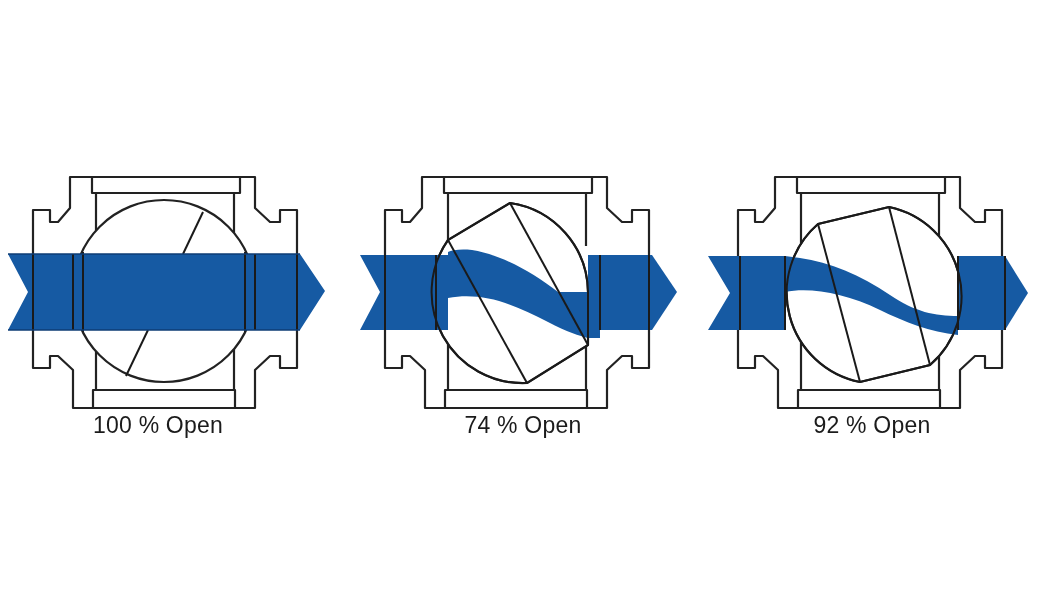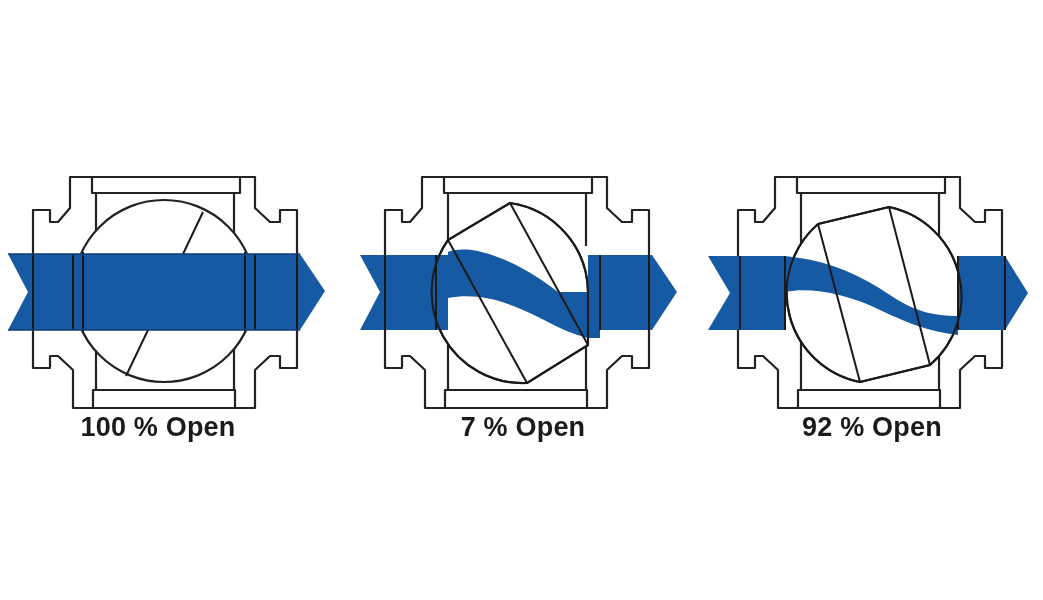--- a/index.html
+++ b/index.html
@@ -4,22 +4,22 @@
   <style>
     html, body { margin: 0; padding: 0; background: #ffffff; }
     body { width: 1043px; height: 600px; overflow: hidden; position: relative; }
     #stage { position: absolute; left: 0; top: 0; width: 1043px; height: 600px; }
     .outline { fill: none; stroke: #222; stroke-width: 2.2; stroke-linejoin: round; }
     .outline-w { fill: #ffffff; stroke: #222; stroke-width: 2.2; stroke-linejoin: round; }
     .flow { fill: #165aa3; }
     .thin { fill: none; stroke: #1a1a1a; stroke-width: 2; }
     .label {
       position: absolute; top: 412px; width: 300px; text-align: center;
-      font-family: "Liberation Sans", sans-serif; font-weight: bold;
-      font-size: 27px; color: #1b1b1b; letter-spacing: 0.2px;
+      font-family: "Liberation Sans", sans-serif; font-weight: normal;
+      font-size: 23px; color: #1b1b1b; letter-spacing: 0.2px;
     }
   </style>
 </head>
 <body>
 
 <svg id="stage" viewBox="0 0 1043 600" xmlns="http://www.w3.org/2000/svg">
   <defs>
 
     <g id="body">
 
@@ -95,14 +95,14 @@
     <g class="thin">
       <line x1="35" y1="256" x2="35" y2="330"></line>
       <line x1="80" y1="256" x2="80" y2="330"></line>
       <line x1="253" y1="256" x2="253" y2="330"></line>
       <line x1="300" y1="256" x2="300" y2="330"></line>
     </g>
   </g>
 </svg>
 
 <div class="label" style="left:8px;">100 % Open</div>
-<div class="label" style="left:373px;">7 % Open</div>
+<div class="label" style="left:373px;">74 % Open</div>
 <div class="label" style="left:722px;">92 % Open</div>
 
 </body></html>

